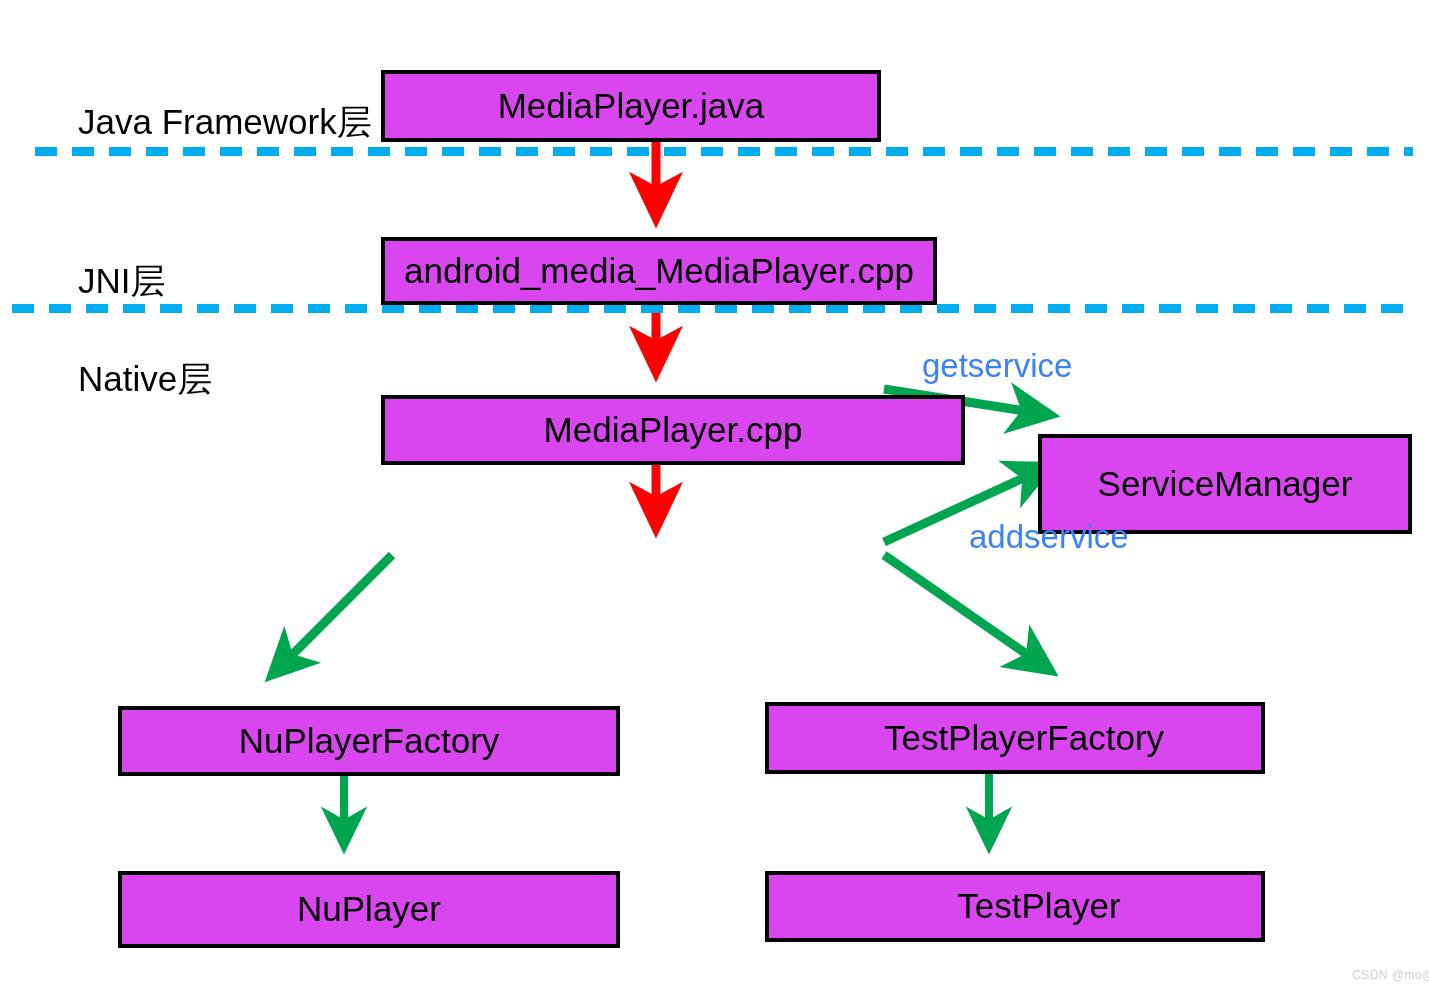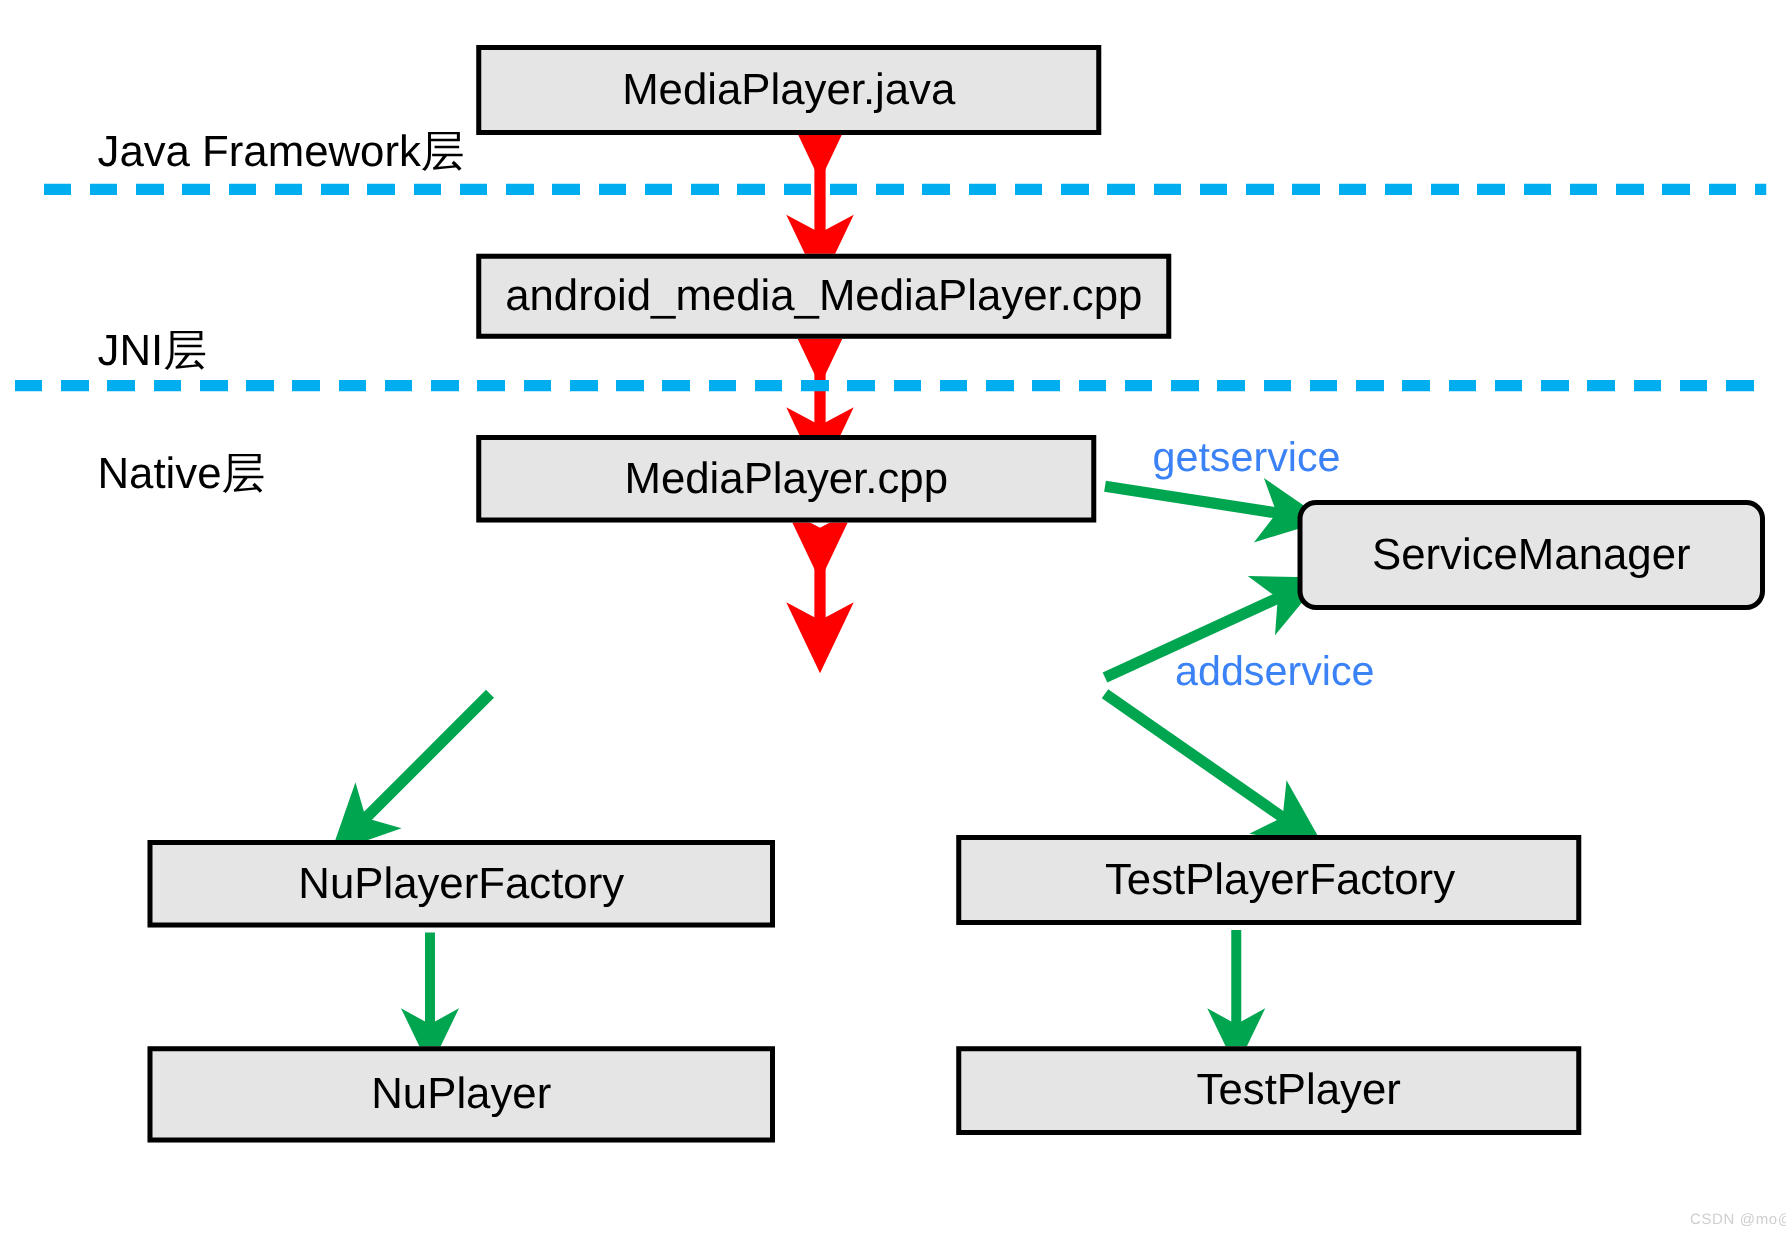--- a/index.html
+++ b/index.html
@@ -23,29 +23,30 @@
     left: 0;
     top: 0;
     width: 1429px;
     height: 994px;
     pointer-events: none;
   }
   .node {
     position: absolute;
     box-sizing: border-box;
     border: 4px solid #000000;
-    background: #e5e5e5;
+    background: #d946ef;
     display: flex;
     align-items: center;
     justify-content: center;
     color: #000000;
     font-size: 35px;
     line-height: 1.1;
     white-space: nowrap;
     z-index: 3;
+    margin-top: 34px;
   }
   .layer-label {
     position: absolute;
     color: #000000;
     font-size: 35px;
     line-height: 1.1;
     white-space: nowrap;
     z-index: 4;
   }
   .edge-label {
@@ -112,31 +113,31 @@
   <div class="divider" style="--dash-color:#00aeef; left:12px; top:304px; width:1395px;"></div>
 
   <div class="layer-label" style="left:78px; top:103px;">Java Framework层</div>
   <div class="layer-label" style="left:78px; top:262px;">JNI层</div>
   <div class="layer-label" style="left:78px; top:360px;">Native层</div>
 
   <div class="node" style="left:381px; top:36px; width:500px; height:72px;">MediaPlayer.java</div>
 
   <div class="node" style="left:381px; top:203px; width:556px; height:68px;">android_media_MediaPlayer.cpp</div>
 
-  <div class="node" style="left:381px; top:348px; width:496px; height:70px;">MediaPlayer.cpp</div>
+  <div class="node" style="left:381px; top:361px; width:584px; height:70px;">MediaPlayer.cpp</div>
 
-  <div class="node" style="left:1038px; top:400px; width:374px; height:88px;border-radius:15px;">ServiceManager</div>
+  <div class="node" style="left:1038px; top:400px; width:374px; height:100px;">ServiceManager</div>
 
 
   <div class="node" style="left:118px; top:672px; width:502px; height:70px;">NuPlayerFactory</div>
 
   <div class="node" style="left:765px; top:668px; width:500px; height:72px;padding-left:18px;">TestPlayerFactory</div>
 
   <div class="node" style="left:118px; top:837px; width:502px; height:77px;">NuPlayer</div>
 
   <div class="node" style="left:765px; top:837px; width:500px; height:71px;padding-left:48px;">TestPlayer</div>
 
   <div class="edge-label" style="left:922px; top:348px;">getservice</div>
-  <div class="edge-label" style="left:940px; top:519px;">addservice</div>
+  <div class="edge-label" style="left:969px; top:519px;">addservice</div>
 
   <div class="watermark" style="left:1352px; top:968px;">CSDN @mo@</div>
 
 </div>
 
 </body></html>

